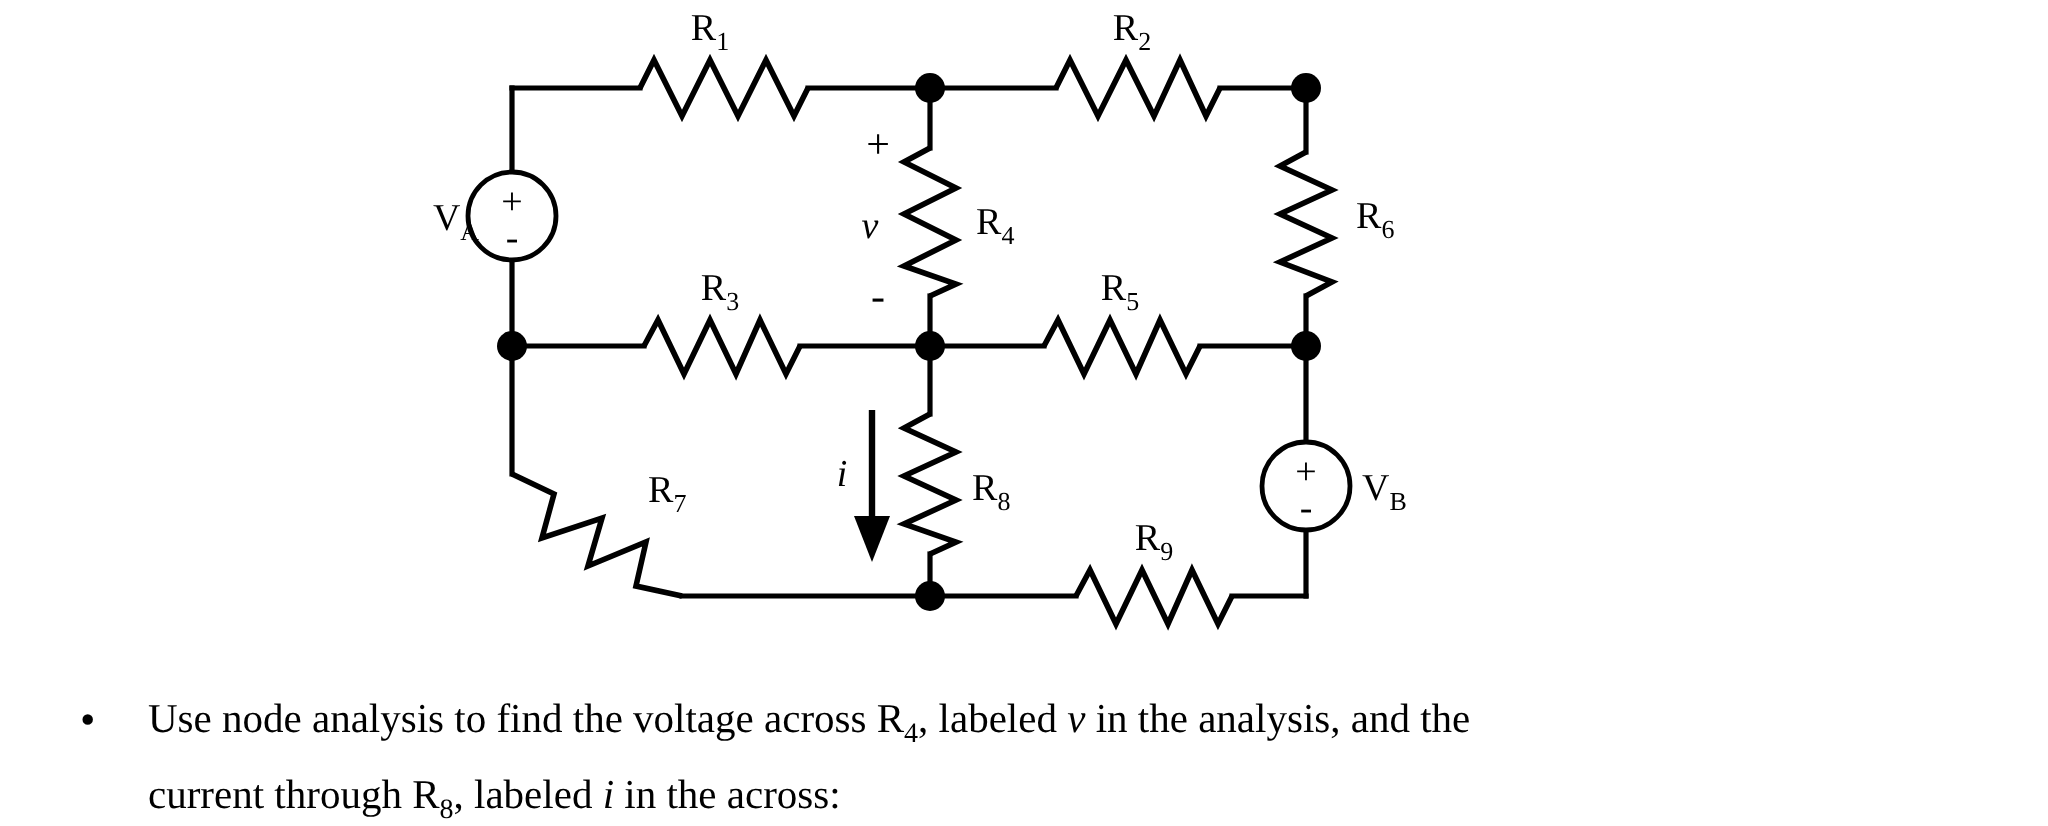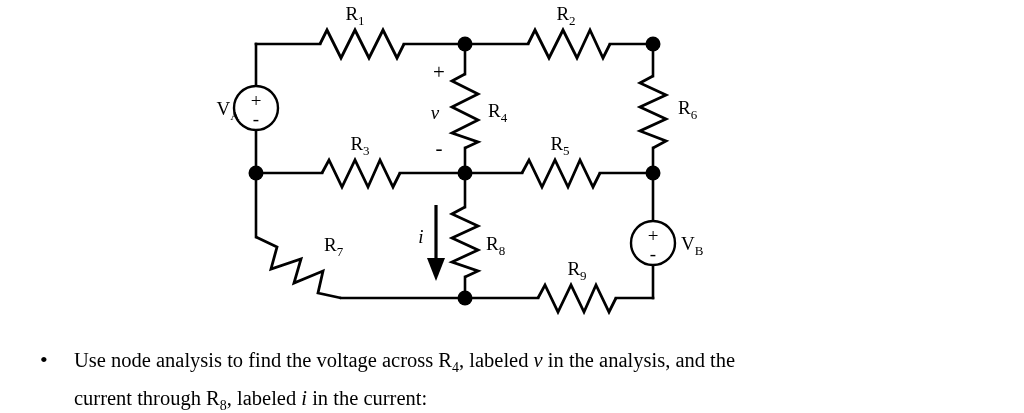--- a/index.html
+++ b/index.html
@@ -256,17 +256,17 @@
       <text class="sign" x="439" y="155" text-anchor="middle">-</text>
 
       <text class="ital" x="421" y="243" text-anchor="middle">i</text>
 
     </svg>
   </div>
 
   <div id="prompt-block">
     <div class="bullet-row">
       <div class="bullet-mark">•</div>
-      <div class="bullet-text"><span>Use node analysis to find the voltage across R</span><span class="sub">4</span><span>, labeled </span><span class="it">v</span><span> in the analysis, and the</span> <span class="lastline"><span>current through R</span><span class="sub">8</span><span>, labeled </span><span class="it">i</span><span> in the current:</span></span></div>
+      <div class="bullet-text"><span>Use node analysis to find the voltage across R</span><span class="sub">4</span><span>, labeled </span><span class="it">v</span><span> in the analysis, and the</span> <span class="lastline"><span>current through R</span><span class="sub">8</span><span>, labeled </span><span class="it">i</span><span> in the across:</span></span></div>
     </div>
   </div>
 
 </div>
 
 </body></html>

